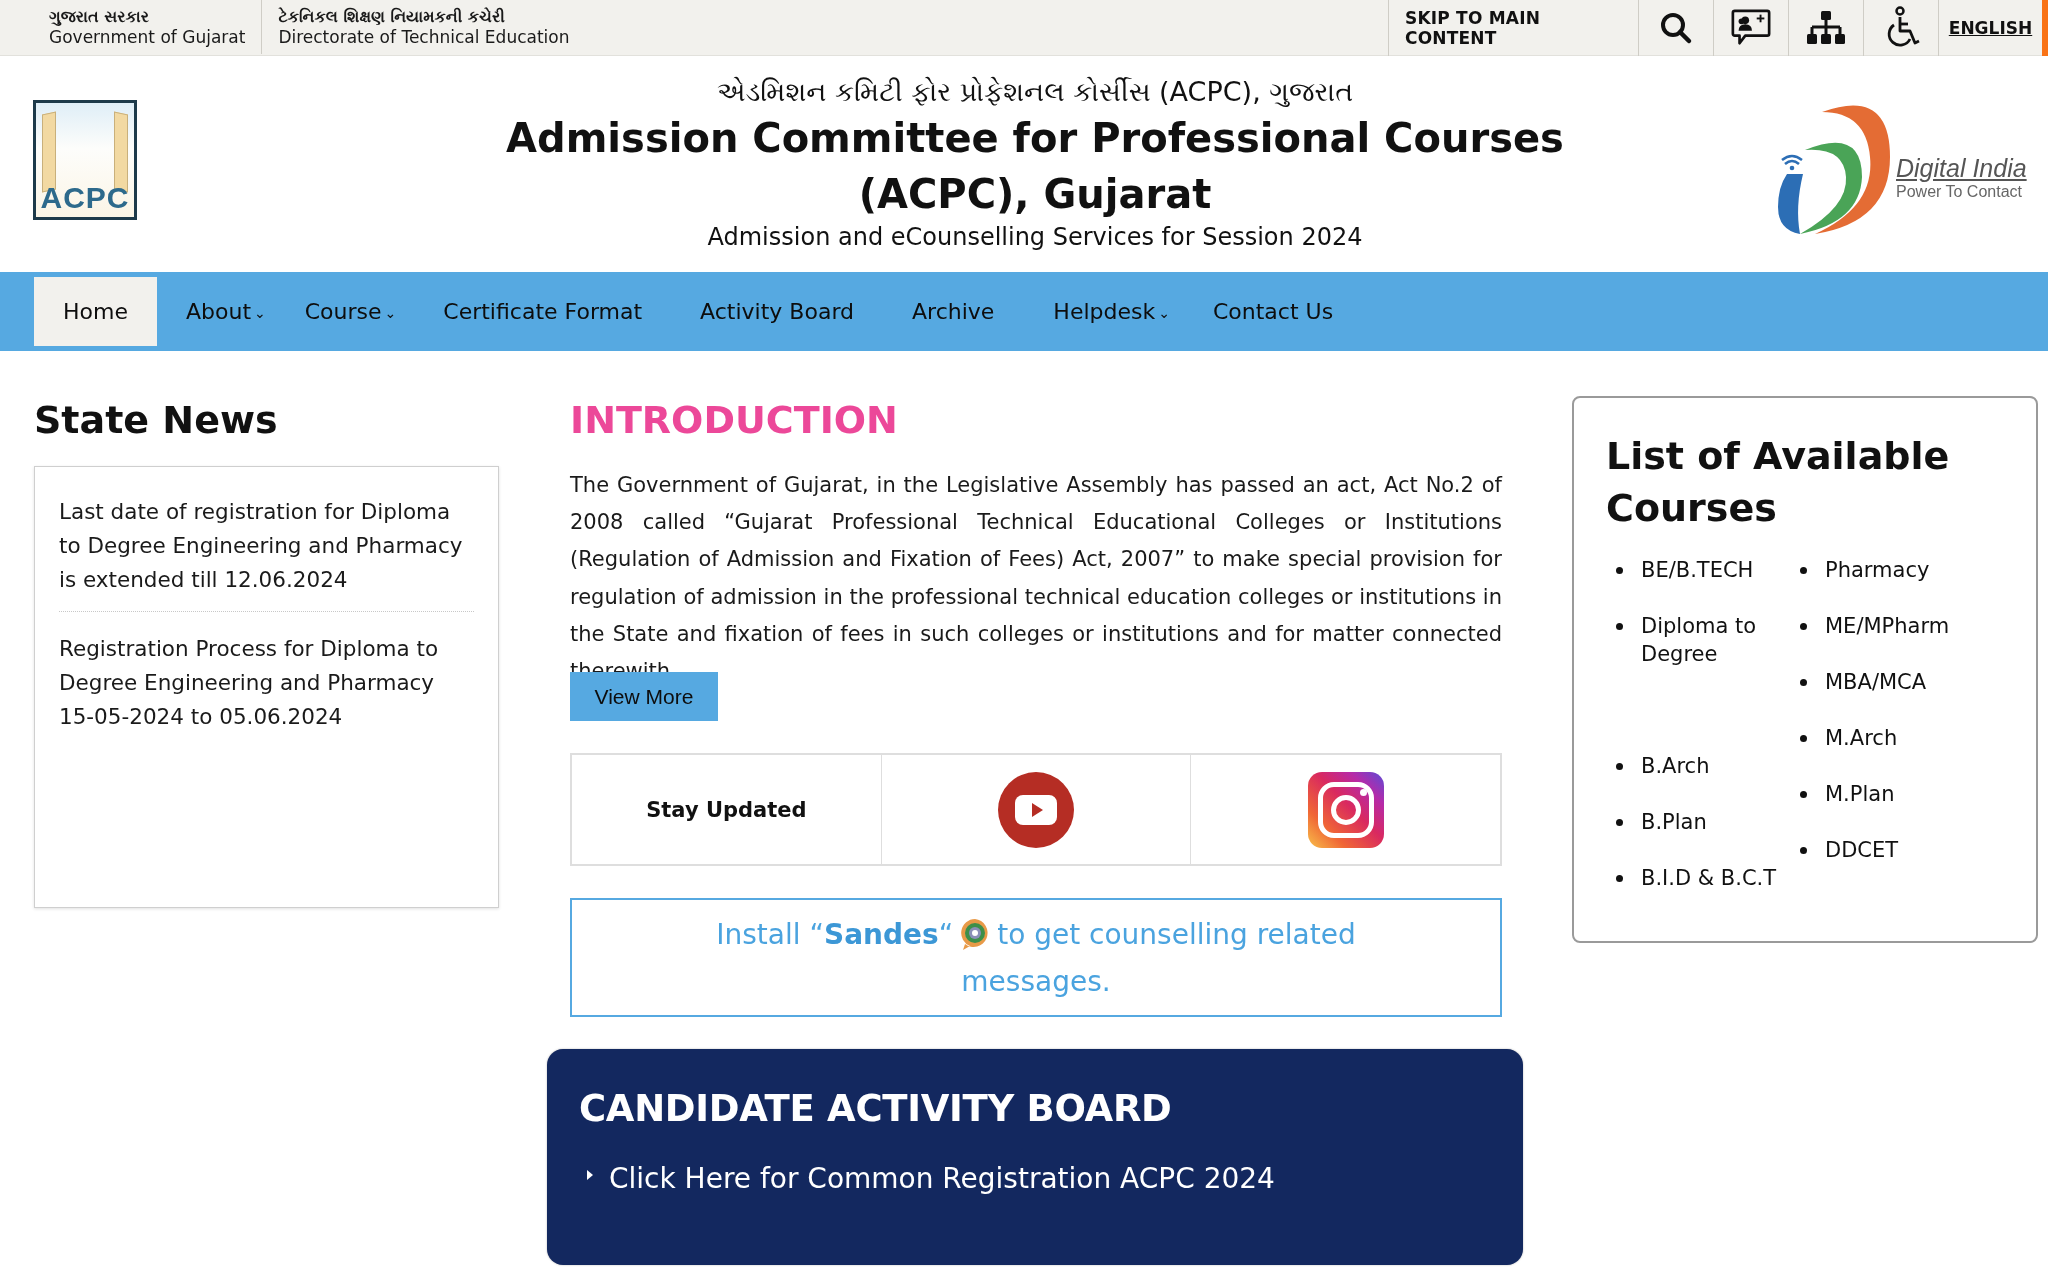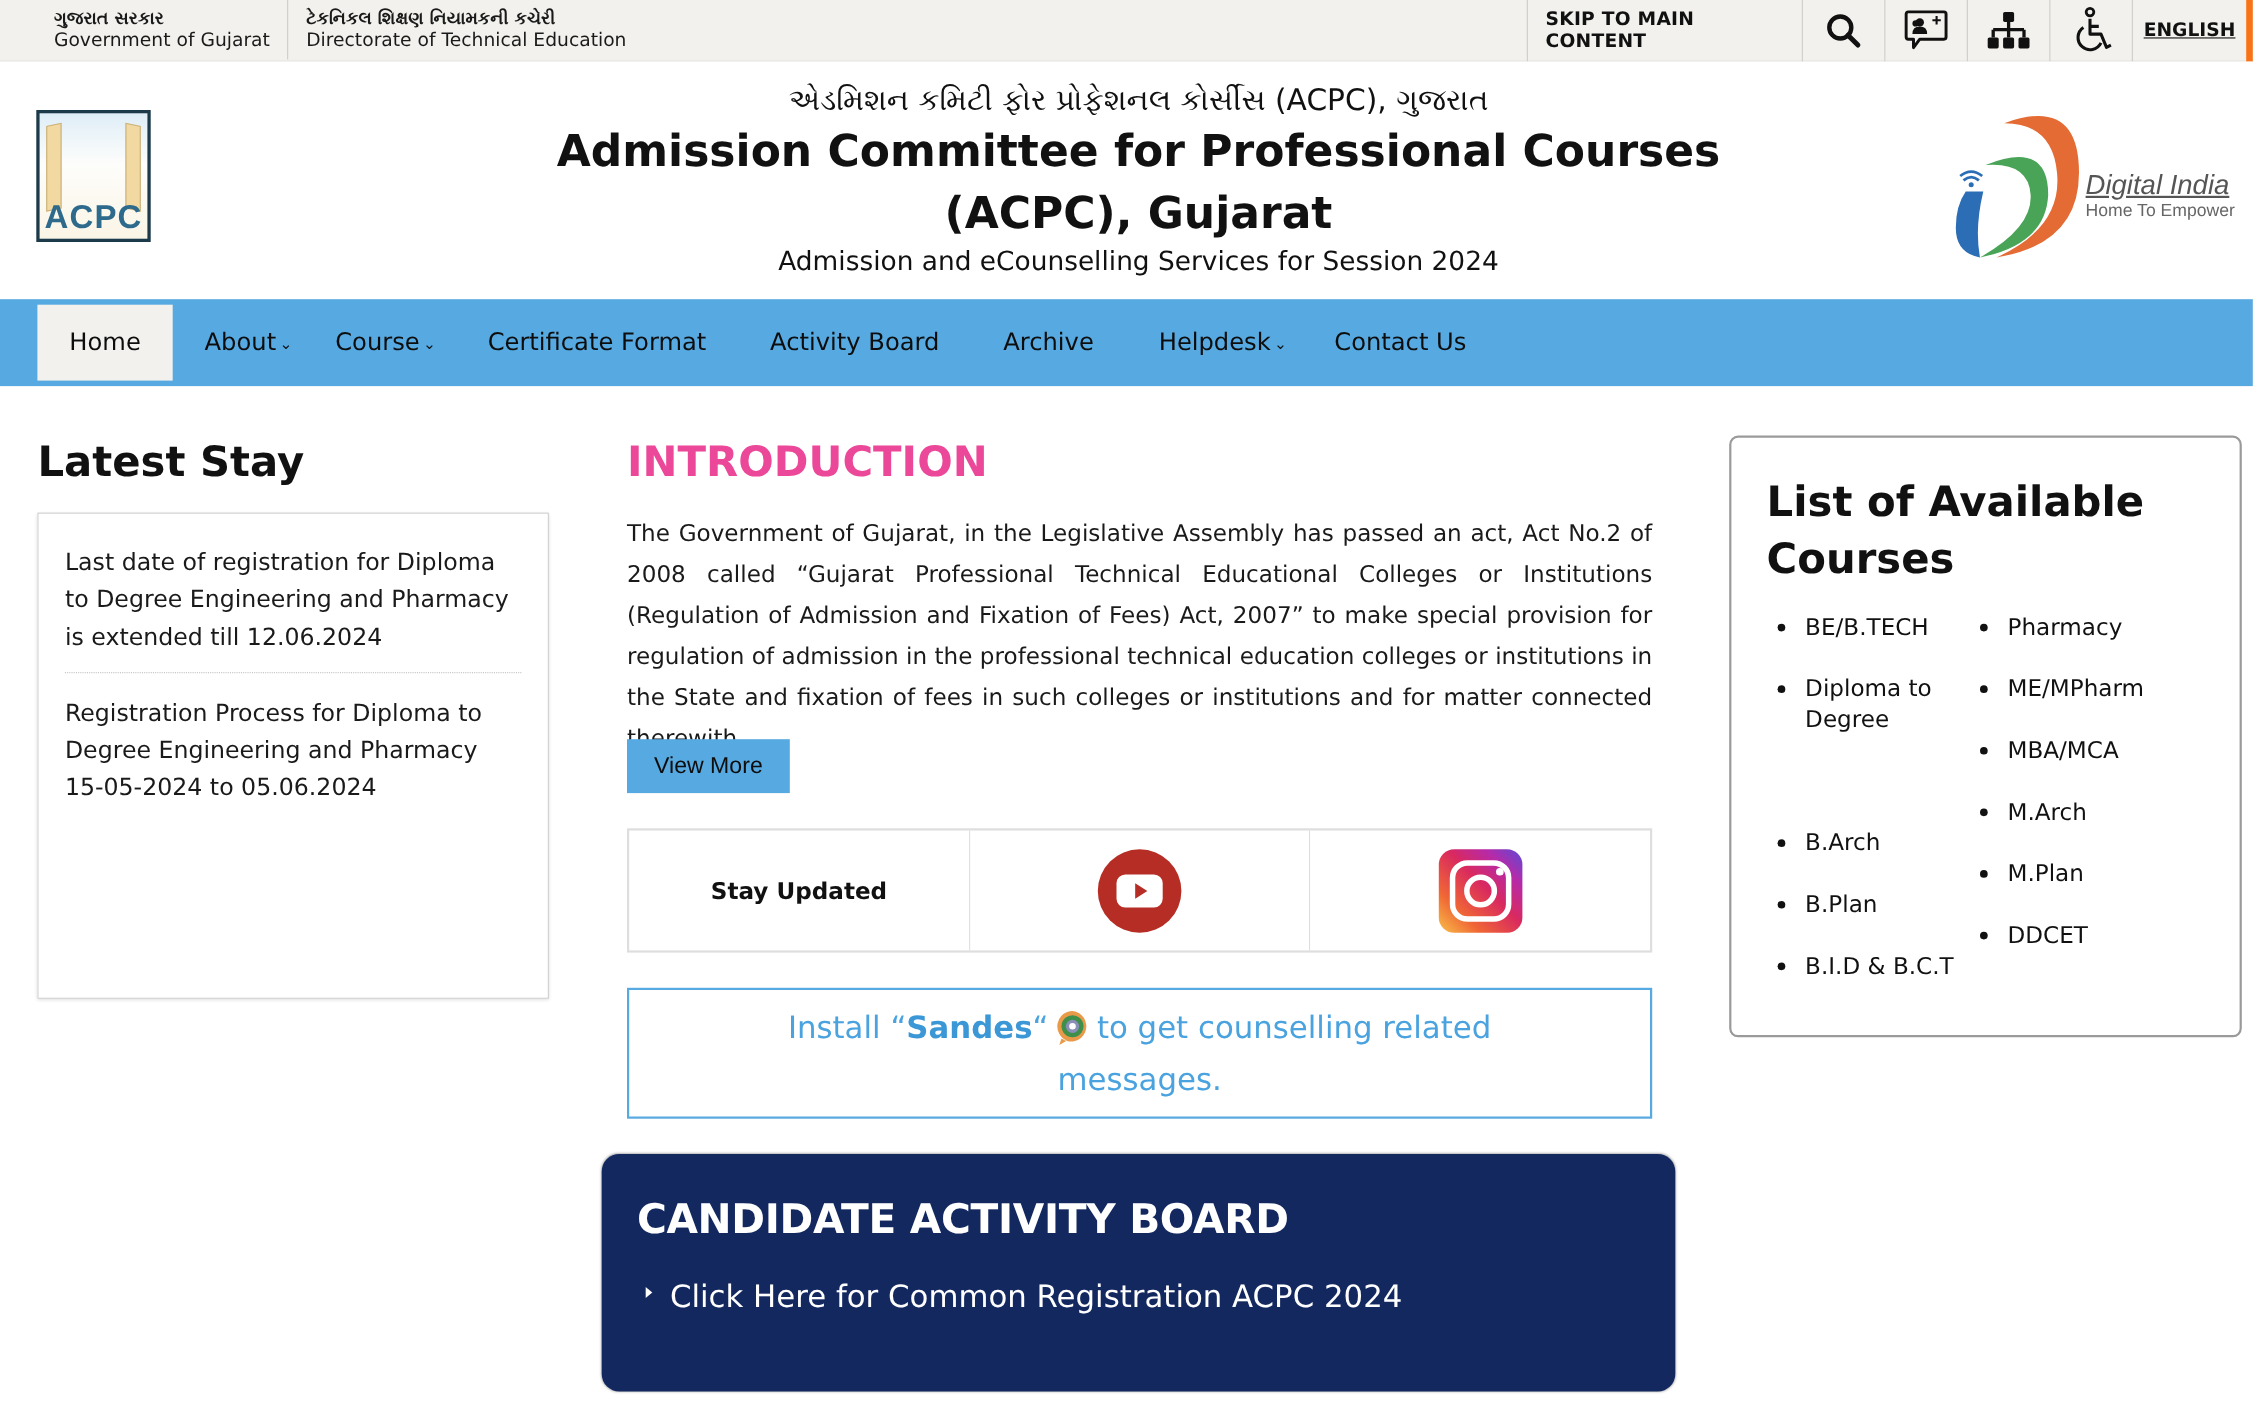--- a/index.html
+++ b/index.html
@@ -156,21 +156,21 @@
     <svg width="130" height="150" viewBox="0 0 130 150" style="position:absolute;left:0;top:0;">
       <path d="M52 20 Q120 -5 120 65 Q120 130 45 142 Q105 115 100 65 Q96 20 52 20 Z" fill="#e46c34"></path>
       <path d="M35 58 Q92 35 92 85 Q90 130 30 142 Q78 115 76 85 Q74 55 35 58 Z" fill="#4aa457"></path>
       <path d="M17 82 L33 82 Q25 115 30 142 Q8 138 8 115 Q8 95 17 82 Z" fill="#2c6eb5"></path>
       <path d="M12 68 Q22 60 32 68" fill="none" stroke="#2c6eb5" stroke-width="2.5"></path>
       <path d="M15 72 Q22 66 29 72" fill="none" stroke="#2c6eb5" stroke-width="2.5"></path>
       <circle cx="22" cy="76" r="2.3" fill="#2c6eb5"></circle>
     </svg>
     <div class="di-text">
       <div class="di-name">Digital India</div>
-      <div class="di-tag">Home To Empower</div>
+      <div class="di-tag">Power To Contact</div>
     </div>
   </div>
 </div>
 
 <nav class="nav">
   <a class="nav-item active">
       <span>Home</span>
     </a>
   <a class="nav-item">
       <span>About</span>
@@ -191,21 +191,21 @@
     </a>
   <a class="nav-item" style="padding-left:30px">
       <span>Helpdesk</span>
       <span class="chev">⌄</span>
     </a>
   <a class="nav-item" style="padding-left:14px">
       <span>Contact Us</span>
     </a>
 </nav>
 
-<h2 class="news-title">Latest Stay</h2>
+<h2 class="news-title">State News</h2>
 <div class="news-box">
   <div class="news-item">Last date of registration for Diploma to Degree Engineering and Pharmacy is extended till 12.06.2024</div>
   <div class="news-item">Registration Process for Diploma to Degree Engineering and Pharmacy 15-05-2024 to 05.06.2024</div>
 </div>
 
 <h2 class="intro-title">INTRODUCTION</h2>
 <p class="intro-text">The Government of Gujarat, in the Legislative Assembly has passed an act, Act No.2 of 2008 called “Gujarat Professional Technical Educational Colleges or Institutions (Regulation of Admission and Fixation of Fees) Act, 2007” to make special provision for regulation of admission in the professional technical education colleges or institutions in the State and fixation of fees in such colleges or institutions and for matter connected therewith.</p>
 <button class="view-more">View More</button>
 
 <div class="stay-row">

